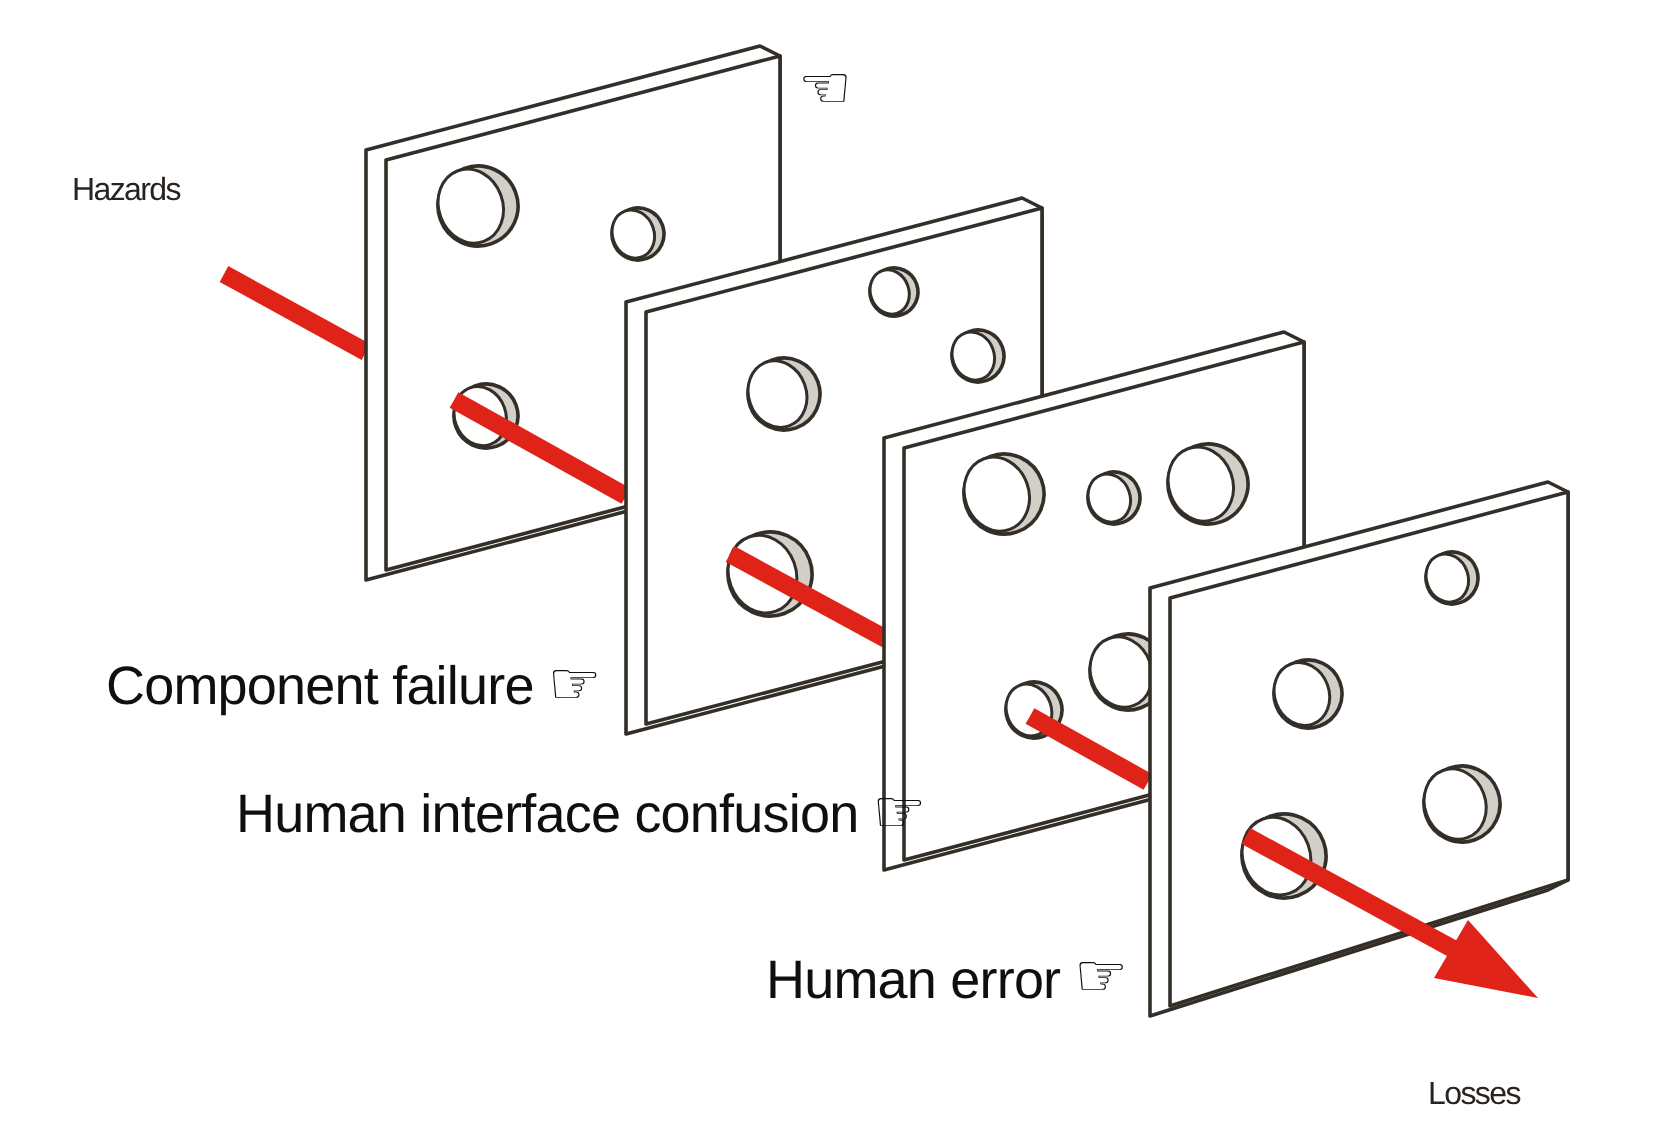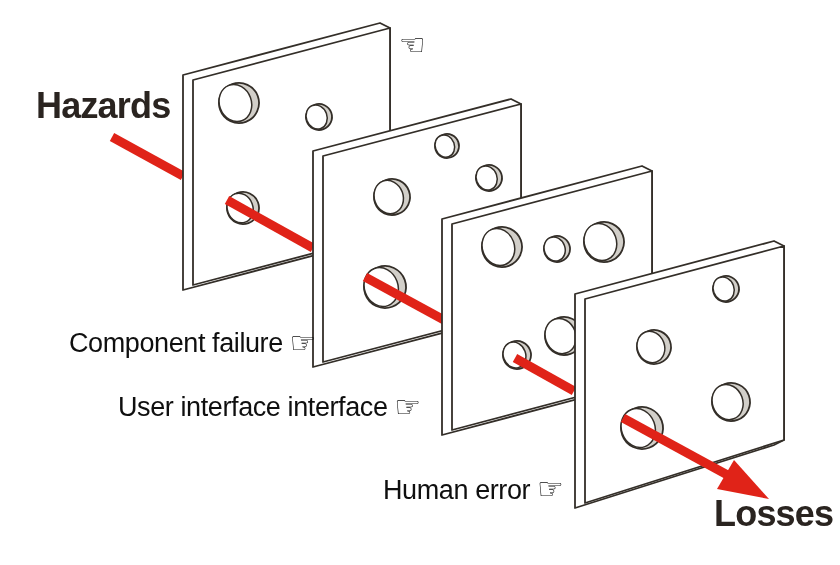--- a/index.html
+++ b/index.html
@@ -11,27 +11,27 @@
   .lbl{
     position:absolute;display:flex;align-items:center;gap:7px;
     font-size:27px;line-height:1;color:var(--label-text,#0f0f0f);
     letter-spacing:-0.4px;white-space:nowrap;
   }
   .lbl .hand{
     font-family:"DejaVu Sans",sans-serif;font-size:30px;line-height:1;
     letter-spacing:0;color:var(--label-text,#0f0f0f);
   }
   .big{
-    position:absolute;font-size:36px;font-weight:bold;line-height:1;
+    position:absolute;font-size:16px;font-weight:normal;line-height:1;
     letter-spacing:-0.8px;color:var(--title-text,#2a2420);white-space:nowrap;
   }
   #lbl-hazards{left:36px;top:88px;}
-  #lbl-losses{left:714px;top:496px;}
+  #lbl-losses{left:714px;top:540px;}
   #lbl-org{left:399px;top:30px;}
-  #lbl-component{left:53px;top:328px;margin-left:16px;}
+  #lbl-component{left:53px;top:328px;}
   #lbl-user{left:118px;top:392px;}
   #lbl-human{left:383px;top:474px;align-items:flex-end;}
 </style>
 </head>
 <body>
 
 <div class="stage">
 
   <svg id="scene" width="840" height="565" viewBox="0 0 840 565">
       <g></g>
@@ -128,21 +128,21 @@
   <div class="lbl" id="lbl-org">
     <span class="hand">☜</span>
   </div>
 
   <div class="lbl" id="lbl-component">
     <span>Component failure</span>
     <span class="hand">☞</span>
   </div>
 
   <div class="lbl" id="lbl-user">
-    <span>User interface interface</span>
+    <span>Human interface confusion</span>
     <span class="hand">☞</span>
   </div>
 
   <div class="lbl" id="lbl-human">
     <span>Human error</span>
     <span class="hand">☞</span>
   </div>
 
   <div class="big" id="lbl-losses">Losses</div>
 

